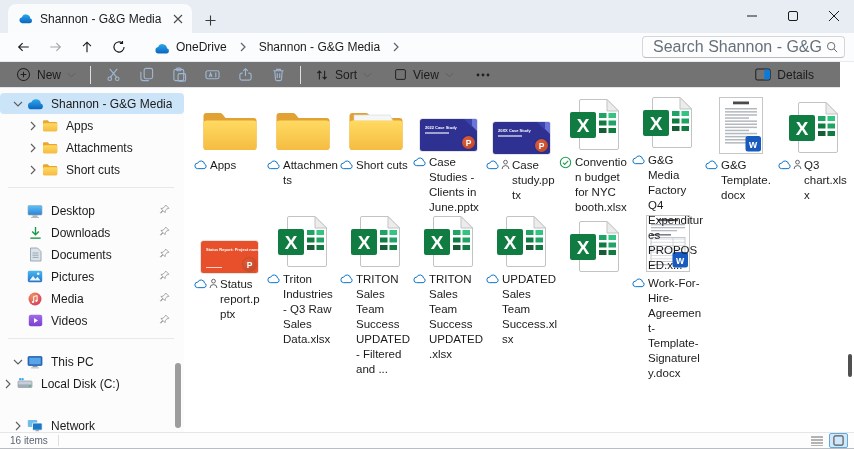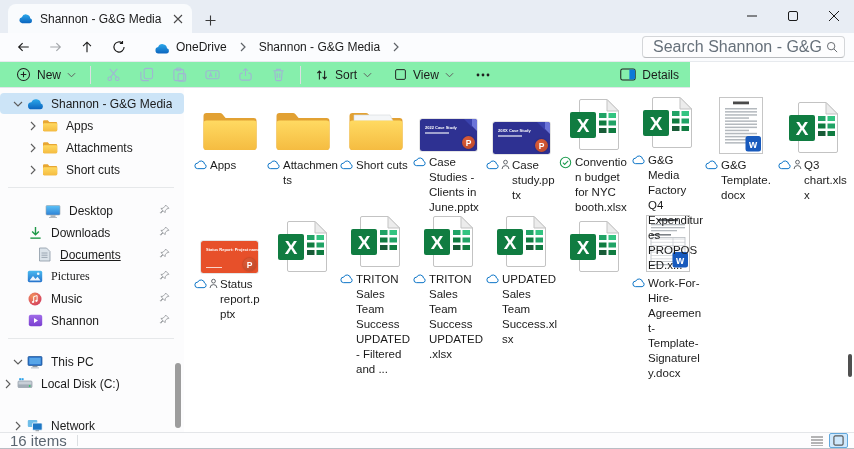--- a/index.html
+++ b/index.html
@@ -18,26 +18,26 @@
 .addrrow{position:absolute;left:0;top:33px;width:854px;height:29px;background:#fbfcfe;border-bottom:1px solid #e7eaee;display:flex;align-items:center}
 .navbtn{width:30px;height:26px;display:flex;align-items:center;justify-content:center;margin-left:2px}
 .navbtn:first-child{margin-left:8px}
 .breadcrumb{display:flex;align-items:center;gap:4px;margin-left:14px;flex:1;min-width:0}
 .crumb{display:flex;align-items:flex-end;gap:6px;padding:2px 6px;border-radius:4px;white-space:nowrap}
 .crumb-sep{display:flex;align-items:center;padding:0 2px}
 .searchbox{width:203px;height:22px;margin-right:9px;border:1px solid #d4d6d9;border-bottom-color:#b9bbbe;border-radius:4px;background:#fdfdfe;display:flex;align-items:center;padding:0 6px 0 10px}
 .searchbox input{border:0;outline:0;background:transparent;flex:1;font-family:"Liberation Sans",sans-serif;font-size:16px;color:#1b1b1b;min-width:0}
 .searchbox input::placeholder{color:#66707a}
 
-.toolbar{position:absolute;left:0;top:62px;width:690px;height:26px;background:#86efac;border-bottom:1px solid #e2e5ea;display:flex;align-items:center}
+.toolbar{position:absolute;left:0;top:62px;width:840px;height:26px;background:#737373;border-bottom:1px solid #e2e5ea;display:flex;align-items:center}
 .tbtn{display:flex;align-items:center;gap:6px;padding:3px 8px;border-radius:4px;color:#1b1b1b}
 .tbtn.first{margin-left:8px}
 .tb-divider{width:1px;height:18px;background:#dcdfe3;margin:0 6px}
 .tb-action{width:32px;height:22px;display:flex;align-items:center;justify-content:center;border-radius:4px}
-.tb-right{margin-left:auto;margin-right:3px}
+.tb-right{margin-left:auto;margin-right:18px}
 
 .sidebar{position:absolute;left:0;top:88px;width:184px;height:344px;background:#fcfcfd;overflow:hidden}
 .side-item{height:21px;display:flex;align-items:center;position:relative;margin:1px 0;border-radius:4px}
 .side-item.selected{background:#cce4f7}
 .s-chev{width:16px;min-width:16px;display:flex;align-items:center;justify-content:center}
 .s-icon{width:18px;min-width:18px;display:flex;align-items:center;justify-content:center;margin-right:7px}
 .s-label{font-size:12px;white-space:nowrap;overflow:hidden}
 .s-pin{position:absolute;right:14px;top:4px;opacity:.75}
 .side-divider{height:1px;background:#e6e8ea;margin:7px 10px 7px 8px}
 .side-sec{padding-top:4px}
@@ -55,21 +55,21 @@
 .ppt-thumb{width:57px;height:32px;border-radius:2.5px;position:relative;box-shadow:0 0 0 1px rgba(0,0,0,.10)}
 .ppt-blue{background:#2e3192}
 .ppt-orange{background:#e7502a}
 .ppt-title{position:absolute;left:5px;top:6px;color:#fff;font-weight:bold;font-size:8px;line-height:9px;transform:scale(.5);transform-origin:0 0;width:190%;white-space:normal}
 .ppt-sub{position:absolute;left:5px;top:13px;width:24px;height:1.5px;background:rgba(255,255,255,.55)}
 .ppt-orange .ppt-sub{top:auto;bottom:5px;width:16px;background:rgba(255,255,255,.75)}
 .ppt-tri1{position:absolute;top:0;right:0;width:0;height:0;border-top:12px solid #6b74d8;border-left:12px solid transparent;border-top-right-radius:2px}
 .ppt-tri2{position:absolute;top:0;right:5px;width:0;height:0;border-top:8px solid #3a43ae;border-left:8px solid transparent}
 .p-badge{position:absolute;right:2px;bottom:2px;width:13px;height:13px;border-radius:50%;background:radial-gradient(circle at 35% 30%,#dd5c37,#b7472a);color:#fff;font-size:8.5px;font-weight:bold;display:flex;align-items:center;justify-content:center;box-shadow:0 0 2px rgba(0,0,0,.35)}
 
-.statusbar{position:absolute;left:0;top:432px;width:854px;height:16px;background:#fdfdfe;border-top:1px solid #e4e6e9;display:flex;align-items:center;font-size:15px;color:#5a6570}
+.statusbar{position:absolute;left:0;top:432px;width:854px;height:16px;background:#fdfdfe;border-top:1px solid #e4e6e9;display:flex;align-items:center;font-size:10px;color:#5a6570}
 .sb-count{margin-left:10px}
 .sb-sep{width:1px;height:11px;background:#dcdfe2;margin-left:10px}
 .sb-views{margin-left:auto;margin-right:6px;display:flex;align-items:center;gap:3px}
 .sb-viewbtn{width:19px;height:15px;display:flex;align-items:center;justify-content:center;border-radius:2px;border:1px solid transparent}
 .sb-viewbtn.active{background:#cfe8fc;border-color:#62a8dc}
 .win-bottom{position:absolute;left:0;top:448px;width:854px;height:1px;background:#b9bec5}
 </style>
 </head>
 <body>
 
@@ -354,21 +354,21 @@
               <svg width="16" height="13" viewBox="0 0 16 13">
                 <path d="M1 2.5 a1.2 1.2 0 0 1 1.2-1.2 h3.6 l1.5 1.7 H14 a1.2 1.2 0 0 1 1.2 1.2 V11 a1.2 1.2 0 0 1-1.2 1.2 H2.2 A1.2 1.2 0 0 1 1 11z" fill="#e8a733"></path>
                 <rect x="1" y="4.2" width="14.2" height="8" rx="1.2" fill="url(#gFolder)"></rect>
               </svg>
             </span>
             <span class="s-label">Short cuts</span>
           </div>
         </div>
         <div class="side-divider"></div>
         <div class="side-sec">
-          <div class="side-item" style="padding-left: 28px;">
+          <div class="side-item" style="padding-left: 10px;">
             <span class="s-chev"></span>
             <span class="s-icon">
               <svg width="16" height="14" viewBox="0 0 16 14">
                 <rect x="1" y="1.5" width="14" height="9.5" rx="1" fill="url(#gScreen)" stroke="#9aa5af" stroke-width="0.6"></rect>
                 <rect x="5.5" y="11.5" width="5" height="1.2" fill="#8d979f"></rect>
                 <rect x="4" y="13" width="8" height="1" fill="#b3bbc2"></rect>
               </svg>
             </span>
             <span class="s-label">Desktop</span>
             <span class="s-pin">
@@ -385,36 +385,36 @@
                 <path d="M2.5 13 h11" stroke="#1e9948" stroke-width="1.5"></path>
               </svg>
             </span>
             <span class="s-label">Downloads</span>
             <span class="s-pin">
               <svg width="11" height="11" viewBox="0 0 16 16">
                 <path d="M9.8 1.6 L14.4 6.2 L11.5 7.1 L9.2 9.4 L8.8 12.6 L6.1 9.9 L2.6 13.4 L1.9 12.7 L5.4 9.2 L2.7 6.5 L5.9 6.1 L8.2 3.8 Z" fill="none" stroke="#61666b" stroke-width="1.1"></path>
               </svg>
             </span>
           </div>
-          <div class="side-item" style="padding-left: 19px; text-decoration: underline;">
+          <div class="side-item" style="padding-left: 10px;">
             <span class="s-chev"></span>
             <span class="s-icon">
               <svg width="13" height="15" viewBox="0 0 13 15">
                 <path d="M1.5 1 h7 l3.5 3.5 V14 h-10.5z" fill="#dbe3ea" stroke="#8b98a5" stroke-width="0.8"></path>
                 <path d="M3.5 6 h6 M3.5 8.2 h6 M3.5 10.4 h6" stroke="#8b98a5" stroke-width="0.8"></path>
               </svg>
             </span>
             <span class="s-label">Documents</span>
             <span class="s-pin">
               <svg width="11" height="11" viewBox="0 0 16 16">
                 <path d="M9.8 1.6 L14.4 6.2 L11.5 7.1 L9.2 9.4 L8.8 12.6 L6.1 9.9 L2.6 13.4 L1.9 12.7 L5.4 9.2 L2.7 6.5 L5.9 6.1 L8.2 3.8 Z" fill="none" stroke="#61666b" stroke-width="1.1"></path>
               </svg>
             </span>
           </div>
-          <div class="side-item" style="padding-left: 10px; font-family: Liberation Serif, serif;">
+          <div class="side-item" style="padding-left: 10px;">
             <span class="s-chev"></span>
             <span class="s-icon">
               <svg width="16" height="13" viewBox="0 0 16 13">
                 <rect x="0.8" y="0.8" width="14.4" height="11.4" rx="1.6" fill="url(#gPic)"></rect>
                 <path d="M2.5 10.5 L6 6 l2.5 3 2-2.2 3 3.7z" fill="#fff" opacity="0.92"></path>
                 <circle cx="11.2" cy="3.8" r="1.3" fill="#fff" opacity="0.92"></circle>
               </svg>
             </span>
             <span class="s-label">Pictures</span>
             <span class="s-pin">
@@ -426,36 +426,36 @@
           <div class="side-item" style="padding-left: 10px;">
             <span class="s-chev"></span>
             <span class="s-icon">
               <svg width="14" height="14" viewBox="0 0 14 14">
                 <circle cx="7" cy="7" r="6.5" fill="url(#gMusic)"></circle>
                 <path d="M5.7 10 V4.6 l3.4-1 v5.2" stroke="#fff" stroke-width="1" fill="none"></path>
                 <circle cx="5" cy="10" r="1.1" fill="#fff"></circle>
                 <circle cx="8.4" cy="8.8" r="1.1" fill="#fff"></circle>
               </svg>
             </span>
-            <span class="s-label">Music</span>
+            <span class="s-label">Media</span>
             <span class="s-pin">
               <svg width="11" height="11" viewBox="0 0 16 16">
                 <path d="M9.8 1.6 L14.4 6.2 L11.5 7.1 L9.2 9.4 L8.8 12.6 L6.1 9.9 L2.6 13.4 L1.9 12.7 L5.4 9.2 L2.7 6.5 L5.9 6.1 L8.2 3.8 Z" fill="none" stroke="#61666b" stroke-width="1.1"></path>
               </svg>
             </span>
           </div>
           <div class="side-item" style="padding-left: 10px;">
             <span class="s-chev"></span>
             <span class="s-icon">
               <svg width="15" height="13" viewBox="0 0 15 13">
                 <rect x="0.8" y="0.8" width="13.4" height="11.4" rx="2" fill="url(#gVideo)"></rect>
                 <path d="M6 4 l4 2.5 -4 2.5z" fill="#fff"></path>
               </svg>
             </span>
-            <span class="s-label">Shannon</span>
+            <span class="s-label">Videos</span>
             <span class="s-pin">
               <svg width="11" height="11" viewBox="0 0 16 16">
                 <path d="M9.8 1.6 L14.4 6.2 L11.5 7.1 L9.2 9.4 L8.8 12.6 L6.1 9.9 L2.6 13.4 L1.9 12.7 L5.4 9.2 L2.7 6.5 L5.9 6.1 L8.2 3.8 Z" fill="none" stroke="#61666b" stroke-width="1.1"></path>
               </svg>
             </span>
           </div>
         </div>
         <div class="side-divider"></div>
         <div class="side-sec">
           <div class="side-item" style="padding-left: 10px;">
@@ -730,20 +730,25 @@
                 <rect x="39.5" y="15" width="7.5" height="5" fill="#33c481"></rect>
     <rect x="30" y="22.5" width="7.5" height="5" fill="#107c41"></rect>
                 <rect x="39.5" y="22.5" width="7.5" height="5" fill="#21a366"></rect>
     <rect x="30" y="30" width="7.5" height="5" fill="#185c37"></rect>
                 <rect x="39.5" y="30" width="7.5" height="5" fill="#107c41"></rect>
               </g>
     <rect x="1" y="14" width="26" height="26" rx="2" fill="#107c41"></rect>
     <text x="14" y="33.5" text-anchor="middle" font-family="Liberation Sans, sans-serif" font-size="19" font-weight="bold" fill="#fff">X</text>
   </svg>
           </div>
+          <div class="tile-label"><span class="tile-status">
+              <svg width="13" height="11" viewBox="0 0 16 13">
+                <path d="M4.4 11.6 a3.4 3.4 0 0 1 .2-6.8 A4.4 4.4 0 0 1 13 6a2.9 2.9 0 0 1-.6 5.6z" fill="#fff" stroke="#0671c5" stroke-width="1.2"></path>
+              </svg>
+            </span><span class="tile-text">Triton Industries - Q3 Raw Sales Data.xlsx</span></div>
         </div>
         <div class="tile">
           <div class="tile-icon">
             <svg width="51" height="53" viewBox="0 0 51 53">
     <path d="M12 1.5 h26 L49.5 13 v37 a1.5 1.5 0 0 1-1.5 1.5 H12 a1.5 1.5 0 0 1-1.5-1.5 V3 a1.5 1.5 0 0 1 1.5-1.5z" fill="#fff" stroke="#c3c3c3"></path>
     <path d="M38 1.5 L49.5 13 H38z" fill="#ececec" stroke="#c3c3c3"></path>
     <g>
                 <rect x="30" y="15" width="7.5" height="5" fill="#21a366"></rect>
                 <rect x="39.5" y="15" width="7.5" height="5" fill="#33c481"></rect>
     <rect x="30" y="22.5" width="7.5" height="5" fill="#107c41"></rect>

